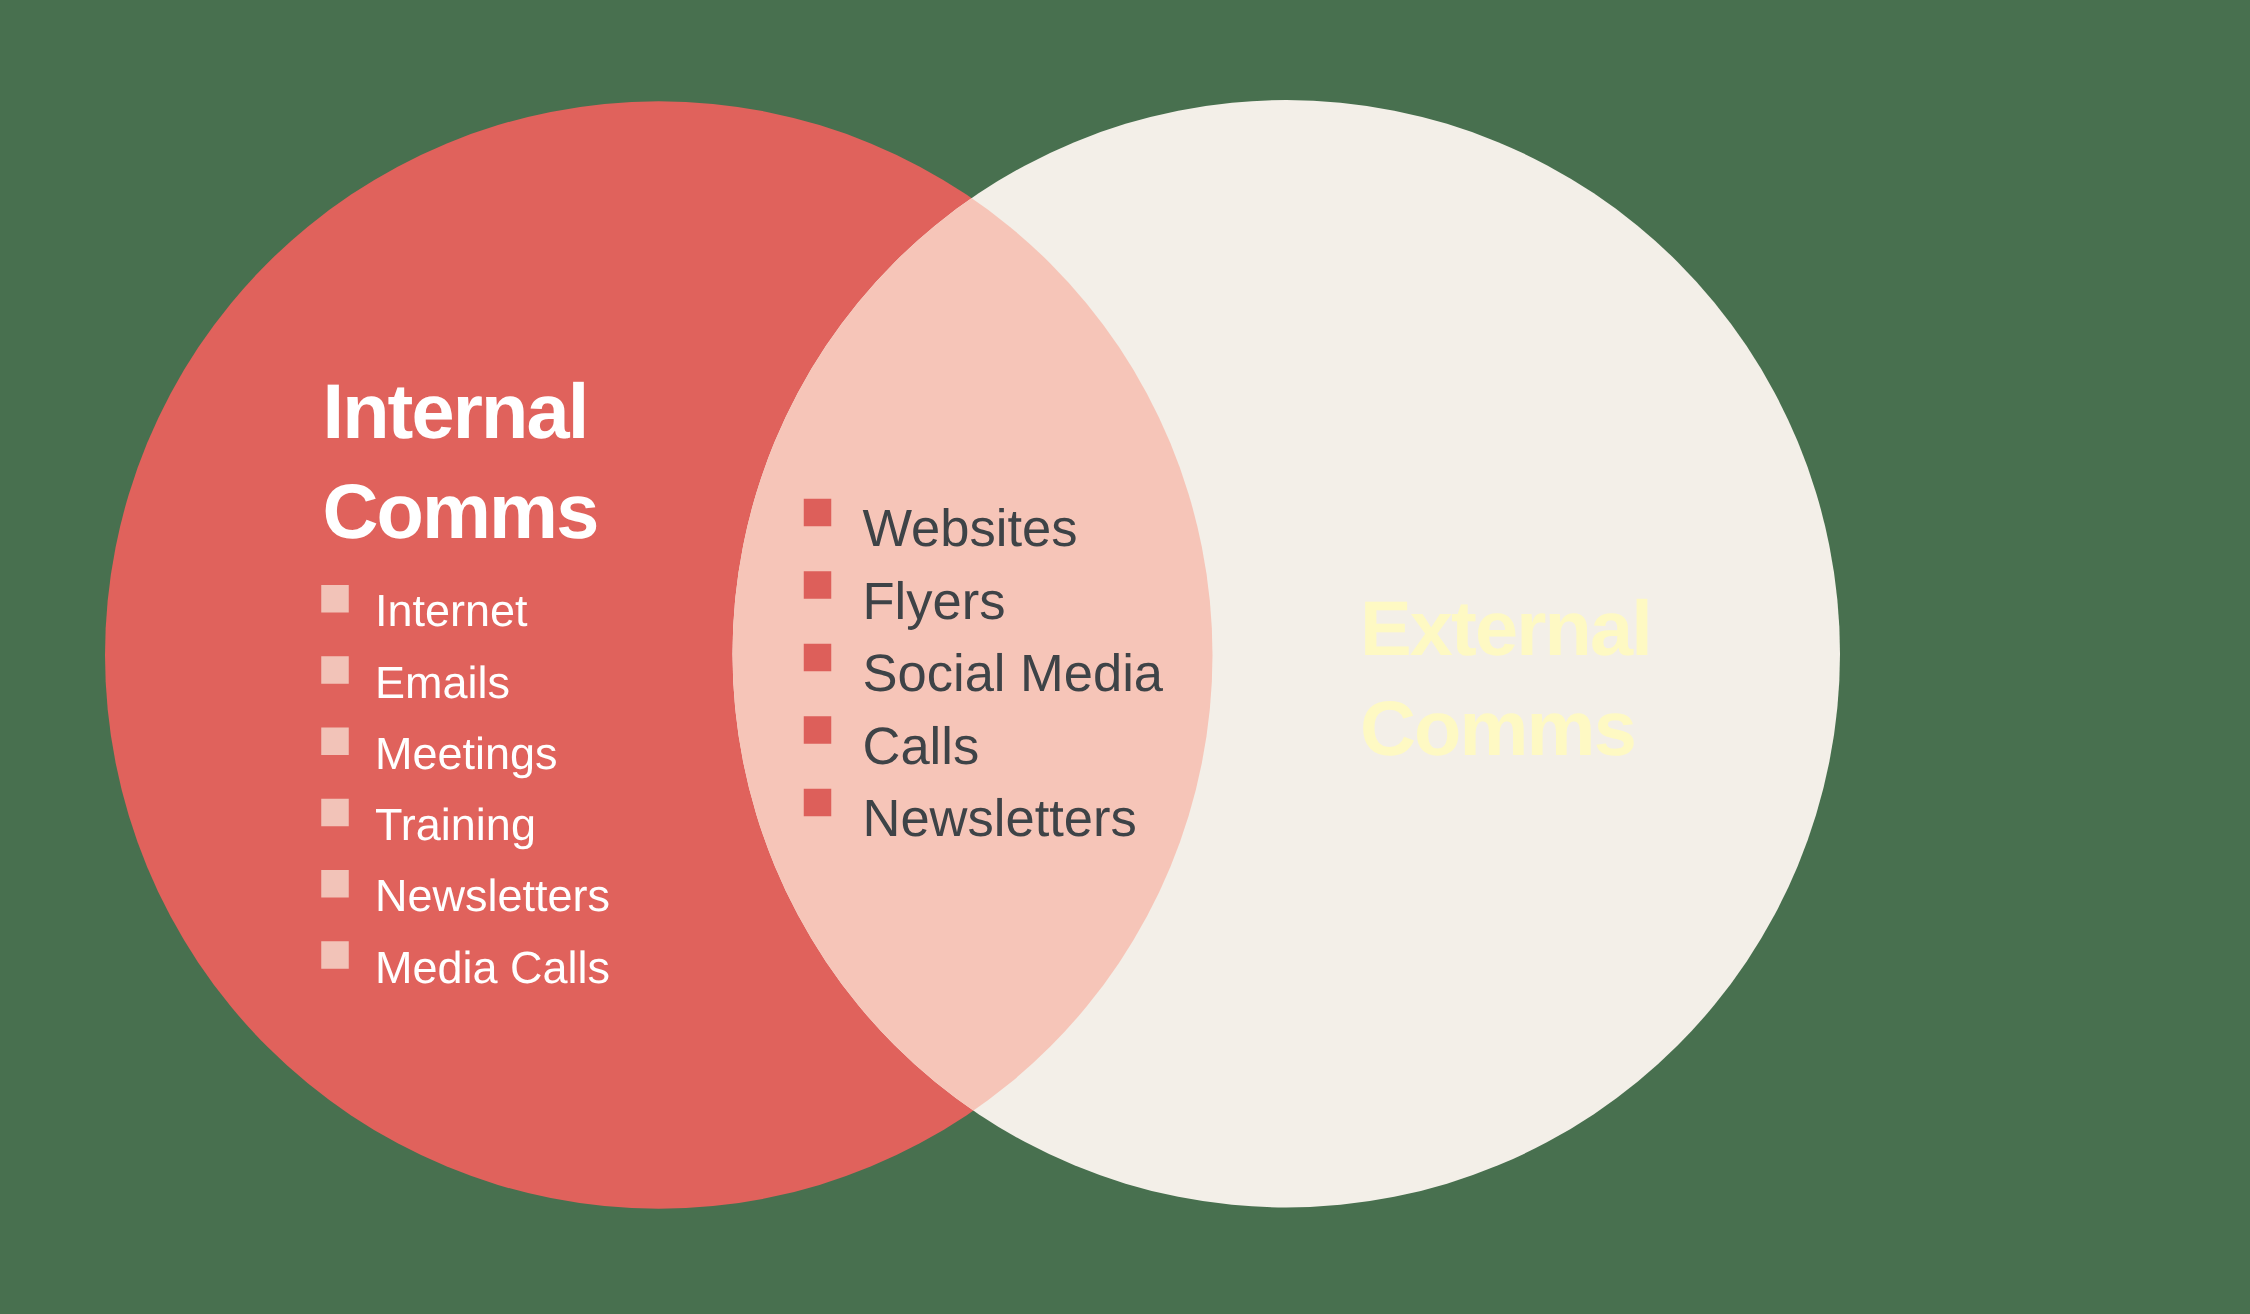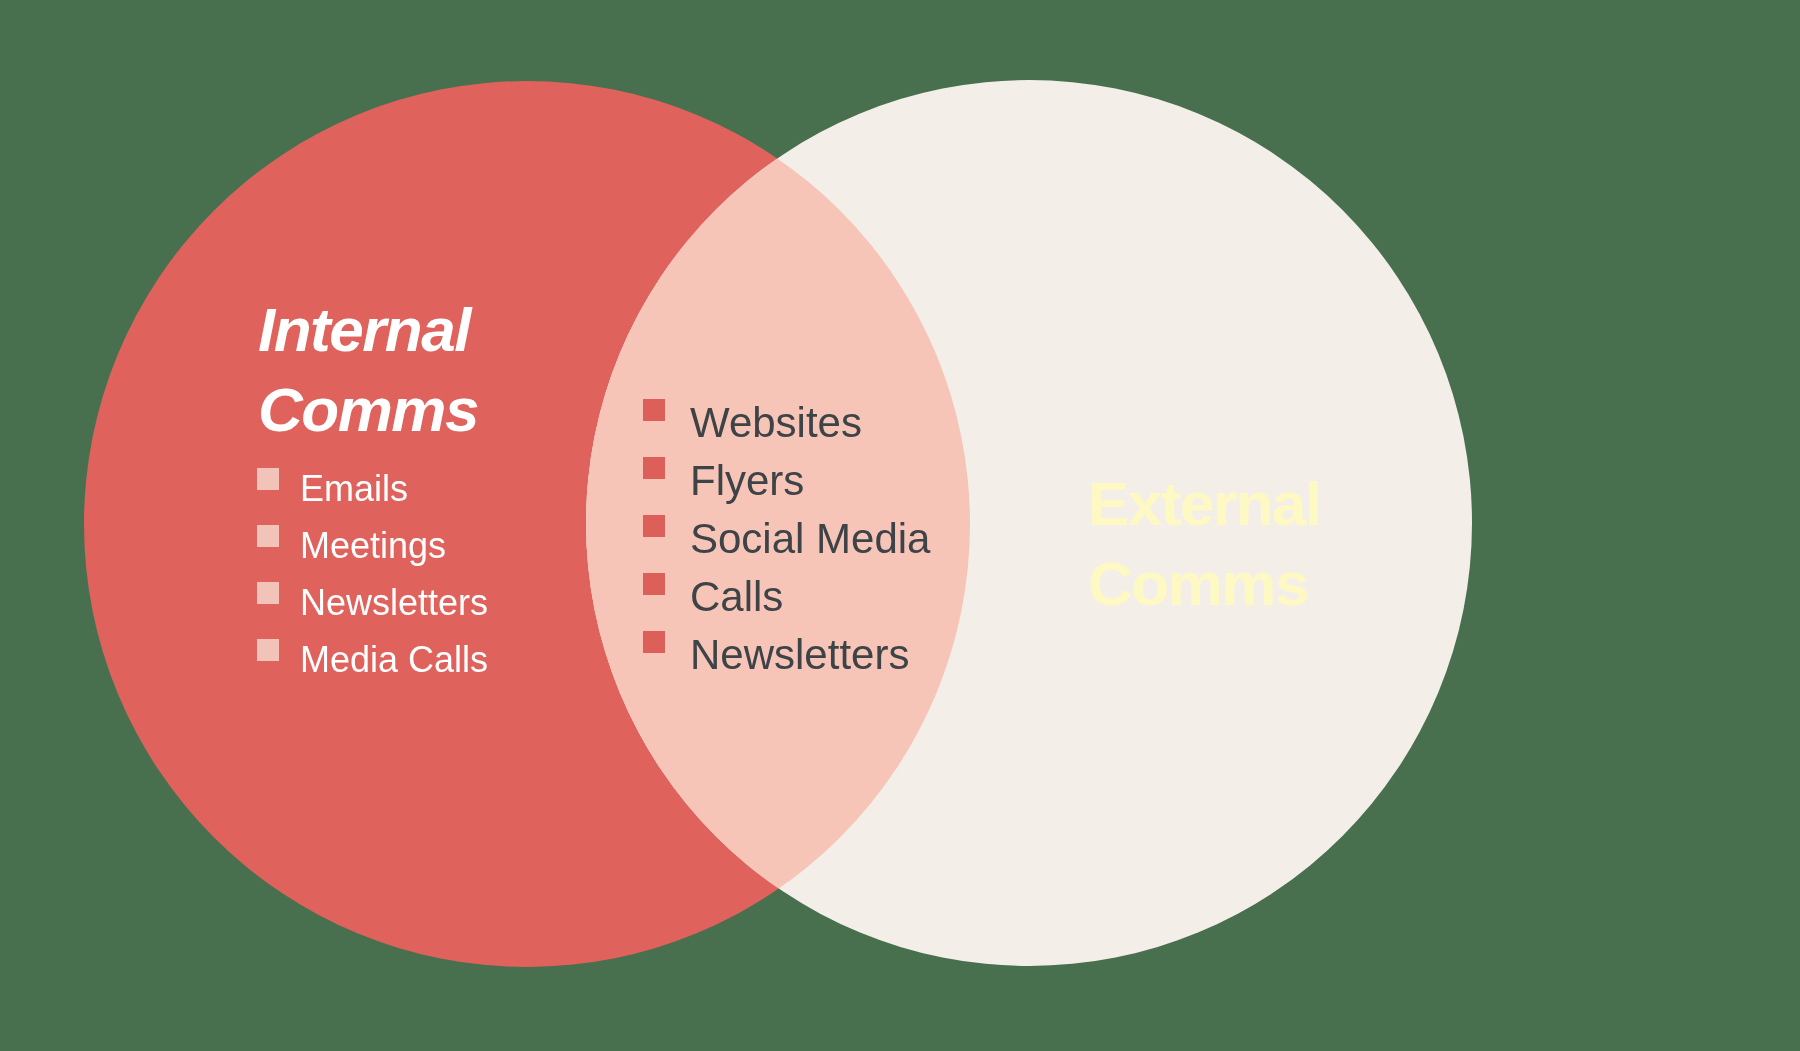--- a/index.html
+++ b/index.html
@@ -27,21 +27,20 @@
     position: absolute;
     font-weight: bold;
     font-size: 62px;
     line-height: 80px;
     letter-spacing: -1.5px;
     white-space: nowrap;
   }
   .heading-internal {
     left: 258px;
     top: 290px;
-    font-style: italic;
   }
   .heading-external {
     left: 1088px;
     top: 464px;
   }
   .vlist {
     position: absolute;
     list-style: none;
     margin: 0;
     padding: 0;
@@ -97,31 +96,39 @@
     </g>
   </svg>
 
   <div class="heading heading-internal" style="color: rgb(255, 255, 255);">
     <div>Internal</div>
     <div>Comms</div>
   </div>
 
   <ul class="vlist list-internal" style="color: rgb(255, 255, 255);">
 
+      <li>
+        <span class="bullet" style="background-color: rgb(242, 195, 184);"></span>
+        <span>Internet</span>
+      </li>
 
       <li>
         <span class="bullet" style="background-color: rgb(242, 195, 184);"></span>
         <span>Emails</span>
       </li>
 
       <li>
         <span class="bullet" style="background-color: rgb(242, 195, 184);"></span>
         <span>Meetings</span>
       </li>
 
+      <li>
+        <span class="bullet" style="background-color: rgb(242, 195, 184);"></span>
+        <span>Training</span>
+      </li>
 
       <li>
         <span class="bullet" style="background-color: rgb(242, 195, 184);"></span>
         <span>Newsletters</span>
       </li>
 
       <li>
         <span class="bullet" style="background-color: rgb(242, 195, 184);"></span>
         <span>Media Calls</span>
       </li>

